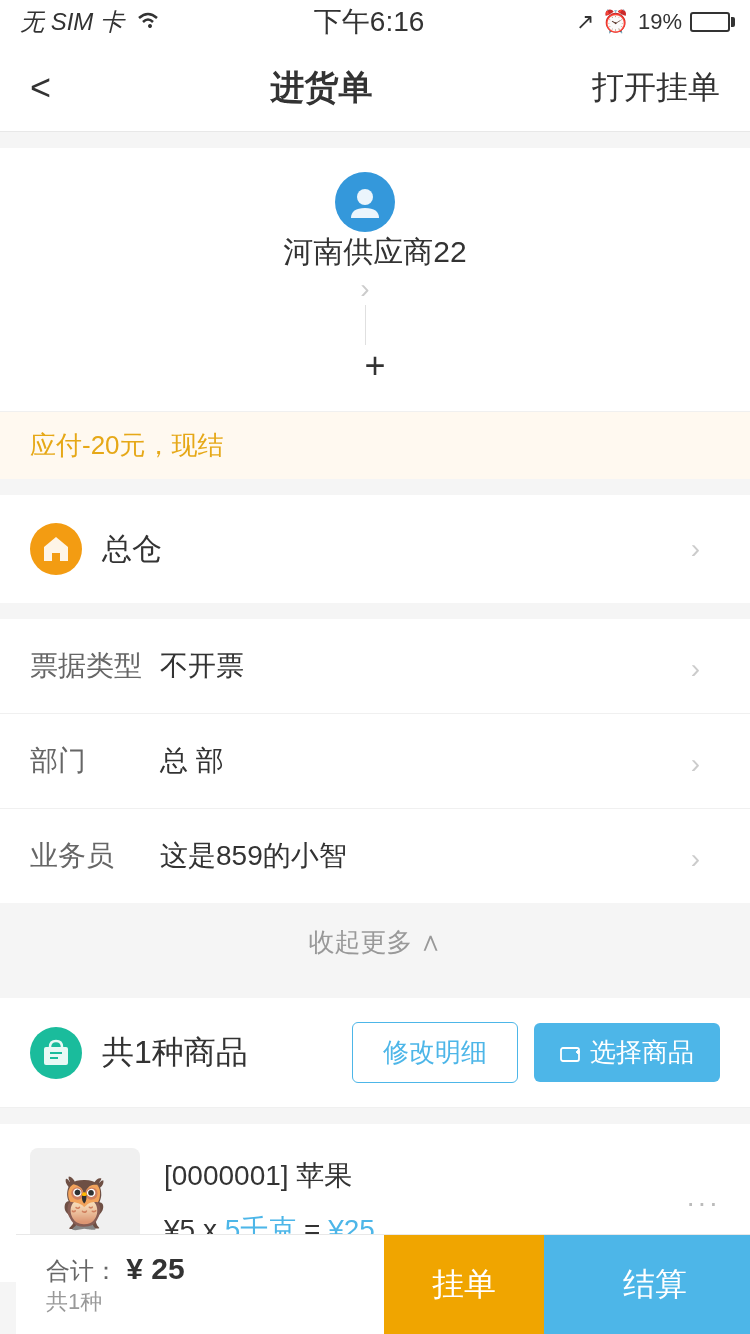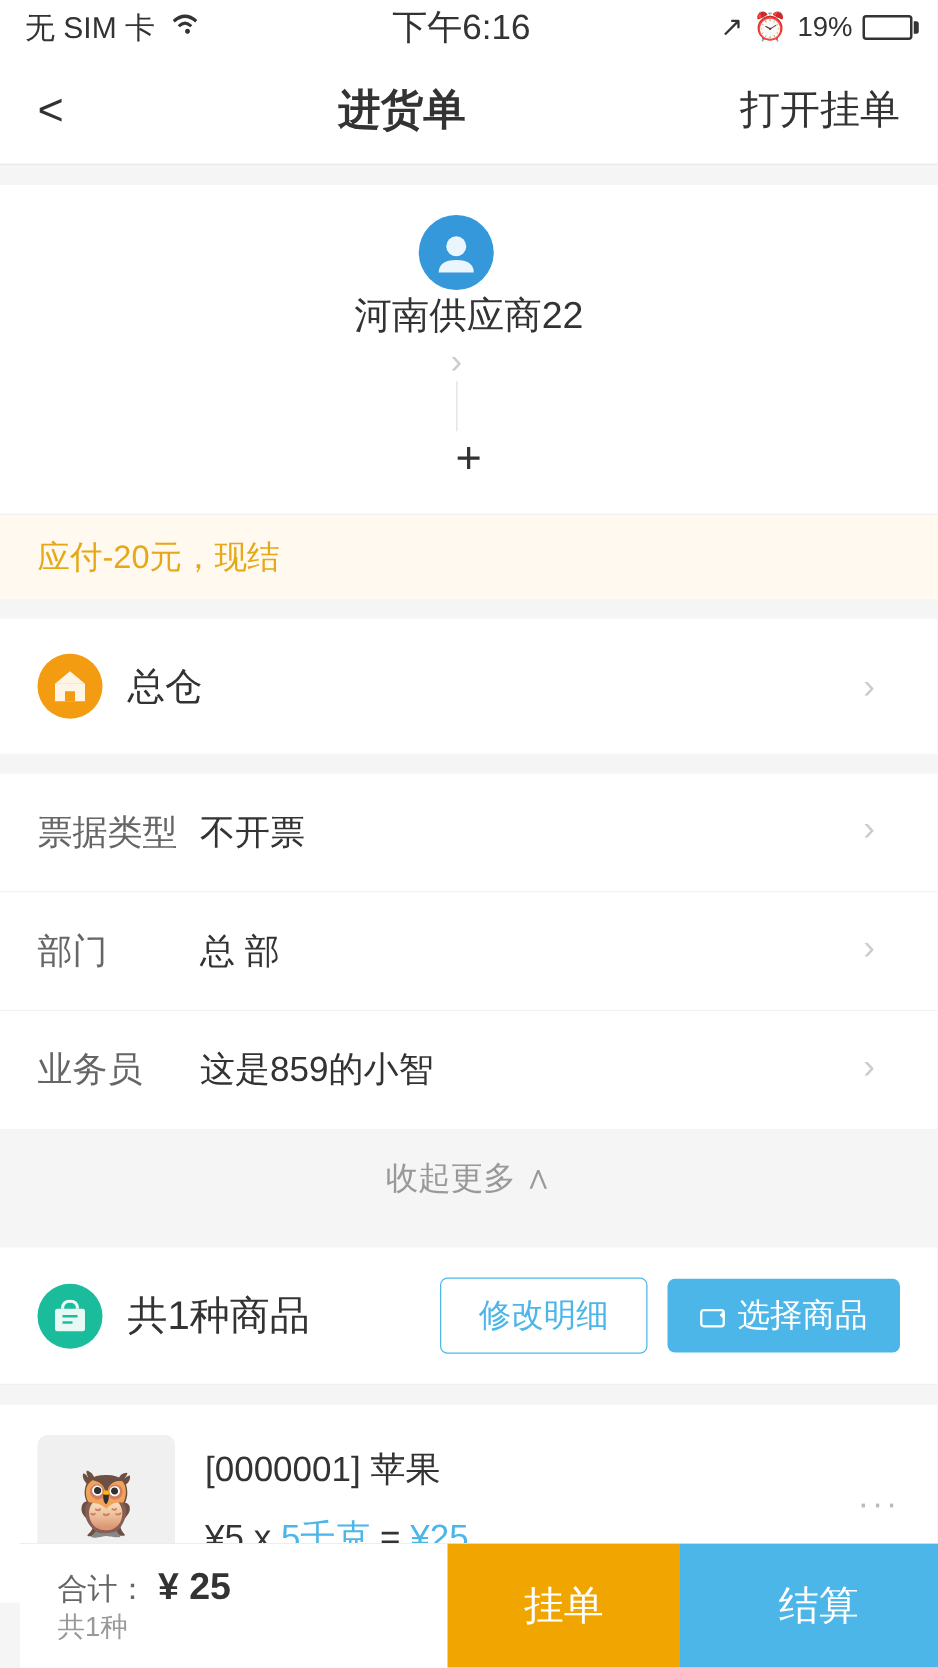--- a/index.html
+++ b/index.html
@@ -18,21 +18,21 @@
     .status-bar {
       height: 44px;
       background: #fff;
       display: flex;
       align-items: center;
       justify-content: space-between;
       padding: 0 20px;
       font-size: 24px;
       color: #333;
     }
-    .status-left { display: flex; align-items: center; gap: 10px; }
+    .status-left { display: flex; align-items: center; gap: 10px; font-style: italic; }
     .status-center { font-size: 28px; font-weight: 500; }
     .status-right { display: flex; align-items: center; gap: 8px; font-size: 22px; }
     .battery-icon {
       width: 40px; height: 20px; border: 2px solid #333; border-radius: 3px; position: relative; display: inline-block;
     }
     .battery-icon::after {
       content: ''; position: absolute; right: -7px; top: 50%; transform: translateY(-50%);
       width: 4px; height: 10px; background: #333; border-radius: 0 2px 2px 0;
     }
     .battery-fill {
@@ -128,21 +128,21 @@
     .warehouse-name {
       flex: 1;
       font-size: 30px;
       color: #333;
     }
 
     
     .form-row {
       background: #fff;
       display: flex;
-      align-items: flex-start;
+      align-items: flex-end;
       padding: 28px 30px;
       border-bottom: 1px solid #f0f0f0;
     }
     .form-row:last-child { border-bottom: none; }
     .form-label {
       font-size: 28px;
       color: #666;
       width: 120px;
       flex-shrink: 0;
     }
@@ -272,21 +272,21 @@
     }
     .total-amount span {
       font-size: 24px;
       color: #666;
     }
     .total-sub {
       font-size: 22px;
       color: #999;
     }
     .btn-hang {
-      width: 186px;
+      width: 160px;
       background: #f0a500;
       color: #fff;
       display: flex;
       align-items: center;
       justify-content: center;
       font-size: 32px;
       cursor: pointer;
     }
     .btn-checkout {
       width: 222px;

